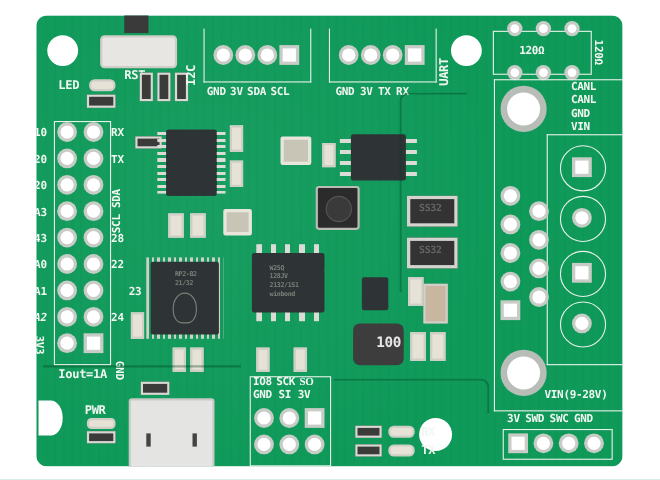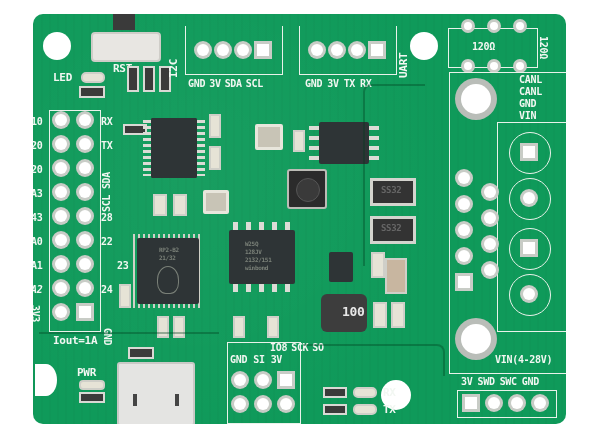--- a/index.html
+++ b/index.html
@@ -183,23 +183,23 @@
   <span class="silk" style="left:44px;top:352px;font-size:11px;">PWR</span>
   <div class="smdl" style="left:46px;top:366px;width:26px;height:10px;border-radius:4px;"></div>
   <div class="smd" style="left:46px;top:378px;width:26px;height:11px;"></div>
 
   <div style="position:absolute;left:84px;top:348px;width:78px;height:64px;background:#e4e4e2;border:2px solid #c9c9c6;border-radius:3px;box-sizing:border-box;"></div>
   <div style="position:absolute;left:100px;top:380px;width:4px;height:12px;background:#444;"></div>
   <div style="position:absolute;left:142px;top:380px;width:4px;height:12px;background:#444;"></div>
 
   <div class="box" style="left:194px;top:328px;width:72px;height:80px;"></div>
   <div style="position:absolute;left:197px;top:328px;display:flex;gap:4px;">
-    <span class="silk" style="position:static;margin-left:40px;">IO8</span>
+    <span class="silk" style="position:static;">IO8</span>
     <span class="silk" style="position:static;">SCK</span>
-    <span class="silk" style="position:static;">SO</span>
+    <span class="silk" style="position:static;font-family:Liberation Serif, serif;">SO</span>
   </div>
   <div style="position:absolute;left:197px;top:340px;display:flex;gap:6px;">
     <span class="silk" style="position:static;">GND</span>
     <span class="silk" style="position:static;">SI</span>
     <span class="silk" style="position:static;">3V</span>
   </div>
   <div class="pad" style="left:201px;top:360px;"></div>
   <div class="pad" style="left:224px;top:360px;"></div>
   <div class="sqpad" style="left:247px;top:360px;"></div>
   <div class="pad" style="left:201px;top:384px;"></div>
@@ -247,18 +247,18 @@
 
   <div class="pad" style="left:425px;top:158px;"></div>
   <div class="pad" style="left:425px;top:184px;"></div>
   <div class="pad" style="left:425px;top:210px;"></div>
   <div class="pad" style="left:425px;top:236px;"></div>
   <div class="sqpad" style="left:425px;top:262px;"></div>
   <div class="pad" style="left:451px;top:172px;"></div>
   <div class="pad" style="left:451px;top:198px;"></div>
   <div class="pad" style="left:451px;top:224px;"></div>
   <div class="pad" style="left:451px;top:250px;"></div>
-  <span class="silk" style="left:462px;top:340px;">VIN(4-28V)</span>
+  <span class="silk" style="left:462px;top:340px;">VIN(9-28V)</span>
 
   <div class="trace" style="left:330px;top:70px;width:60px;height:180px;border-left-width:2px;border-top-width:2px;border-radius:8px 0 0 0;"></div>
   <div class="trace" style="left:6px;top:318px;width:180px;height:40px;border-top-width:2px;"></div>
   <div class="trace" style="left:270px;top:330px;width:140px;height:30px;border-top-width:2px;border-right-width:2px;border-radius:0 8px 0 0;"></div>
 </div>
 
 </body></html>

